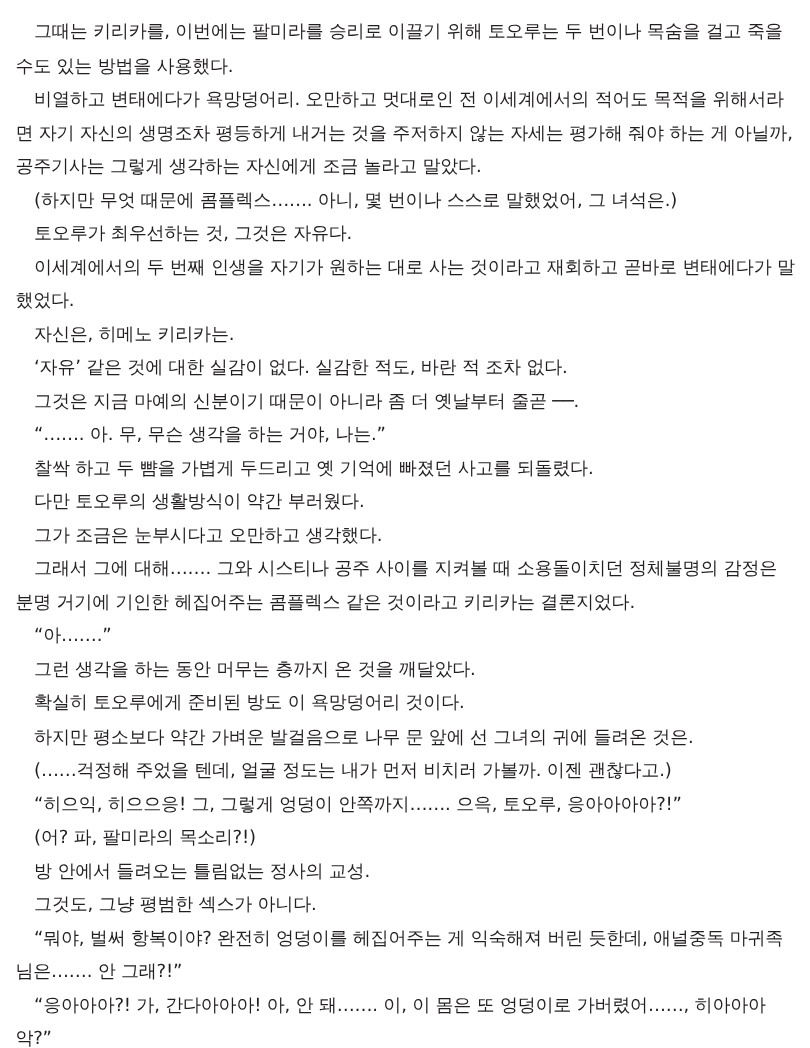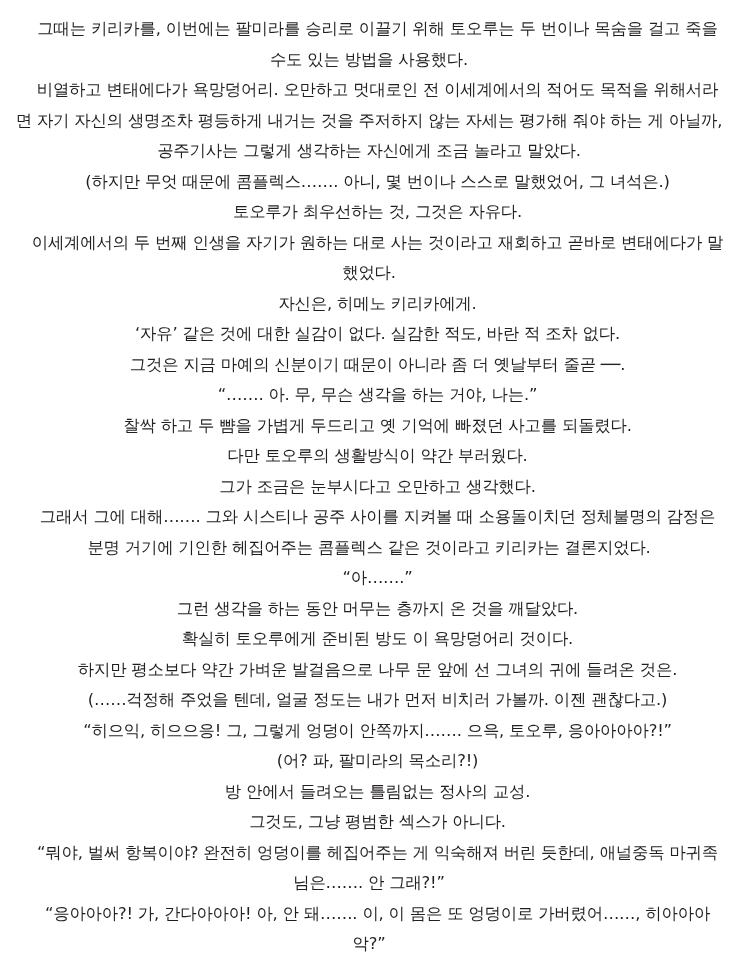--- a/index.html
+++ b/index.html
@@ -26,34 +26,33 @@
     line-height: 30.5px;
     letter-spacing: -0.2px;
     word-break: break-all;
   }
   p {
     margin: 0;
     text-indent: 0;
   }
   p.ind {
     text-indent: 17px;
-    text-align: center;
   }
 </style>
 </head>
 <body>
 
 <div class="page">
   <div class="body-text">
     <p class="ind">그때는 키리카를, 이번에는 팔미라를 승리로 이끌기 위해 토오루는 두 번이나 목숨을 걸고 죽을 수도 있는 방법을 사용했다.</p>
     <p class="ind">비열하고 변태에다가 욕망덩어리. 오만하고 멋대로인 전 이세계에서의 적어도 목적을 위해서라면 자기 자신의 생명조차 평등하게 내거는 것을 주저하지 않는 자세는 평가해 줘야 하는 게 아닐까, 공주기사는 그렇게 생각하는 자신에게 조금 놀라고 말았다.</p>
     <p class="ind">(하지만 무엇 때문에 콤플렉스……. 아니, 몇 번이나 스스로 말했었어, 그 녀석은.)</p>
     <p class="ind">토오루가 최우선하는 것, 그것은 자유다.</p>
     <p class="ind">이세계에서의 두 번째 인생을 자기가 원하는 대로 사는 것이라고 재회하고 곧바로 변태에다가 말했었다.</p>
-    <p class="ind">자신은, 히메노 키리카에게.</p>
+    <p class="ind">자신은, 히메노 키리카는.</p>
     <p class="ind">‘자유’ 같은 것에 대한 실감이 없다. 실감한 적도, 바란 적 조차 없다.</p>
     <p class="ind">그것은 지금 마예의 신분이기 때문이 아니라 좀 더 옛날부터 줄곧 ──.</p>
     <p class="ind">“……. 아. 무, 무슨 생각을 하는 거야, 나는.”</p>
     <p class="ind">찰싹 하고 두 뺨을 가볍게 두드리고 옛 기억에 빠졌던 사고를 되돌렸다.</p>
     <p class="ind">다만 토오루의 생활방식이 약간 부러웠다.</p>
     <p class="ind">그가 조금은 눈부시다고 오만하고 생각했다.</p>
     <p class="ind">그래서 그에 대해……. 그와 시스티나 공주 사이를 지켜볼 때 소용돌이치던 정체불명의 감정은 분명 거기에 기인한 헤집어주는 콤플렉스 같은 것이라고 키리카는 결론지었다.</p>
     <p class="ind">“아…….”</p>
     <p class="ind">그런 생각을 하는 동안 머무는 층까지 온 것을 깨달았다.</p>
     <p class="ind">확실히 토오루에게 준비된 방도 이 욕망덩어리 것이다.</p>

